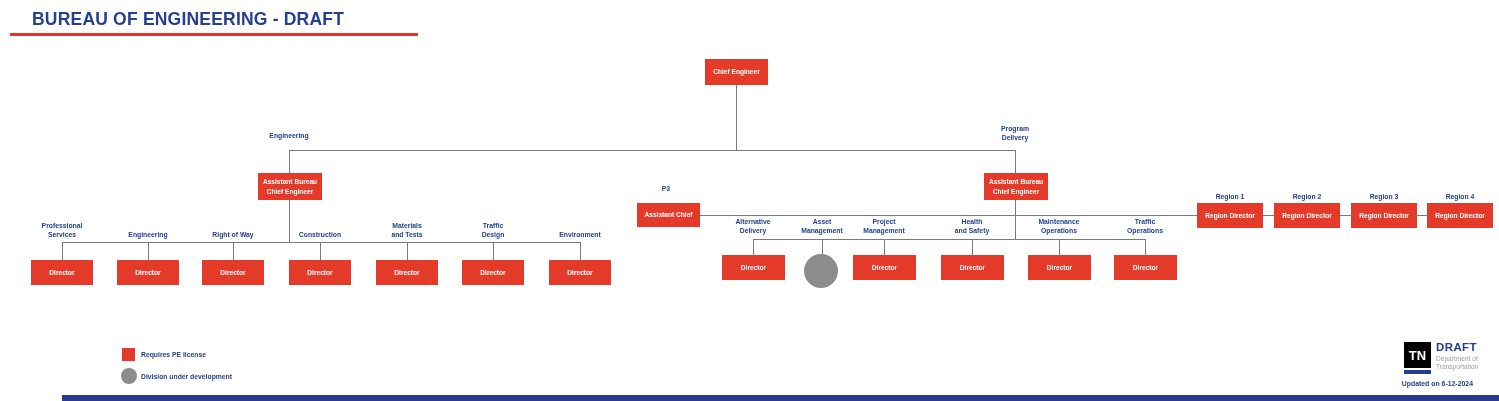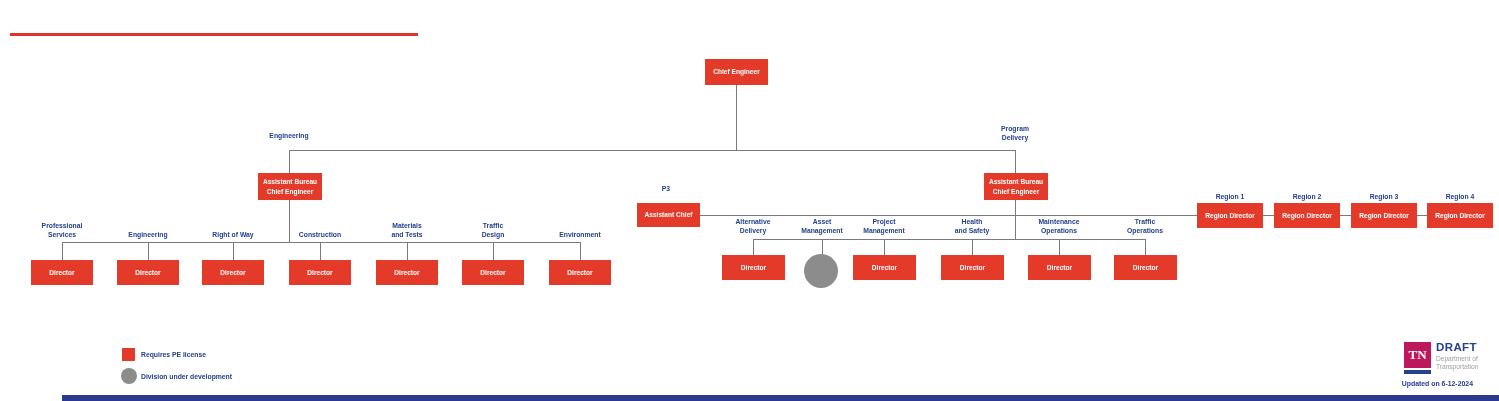--- a/index.html
+++ b/index.html
@@ -21,35 +21,36 @@
   }
   .olabel{
     position:absolute;color:#24408E;font-weight:bold;font-size:6.8px;line-height:1.4;
     display:flex;align-items:flex-end;justify-content:center;text-align:center;white-space:pre-line;
   }
   .circle-node{position:absolute;background:#8C8C8C;border-radius:50%;}
   .legend-square{position:absolute;background:#E43A2A;}
   .legend-circle{position:absolute;background:#8C8C8C;border-radius:50%;}
   .legend-label{position:absolute;color:#24408E;font-weight:bold;font-size:6.8px;}
   .tn-square{
-    position:absolute;left:1404px;top:342px;width:27px;height:26px;background:#be185d;
-    color:#fff;font-family:Liberation Serif, serif;font-weight:bold;font-size:13px;
+    position:absolute;left:1404px;top:342px;width:27px;height:26px;background:#000000;
+    color:#fff;font-family:Liberation Sans, sans-serif;font-weight:bold;font-size:13px;
     display:flex;align-items:center;justify-content:center;
   }
   .tn-bar{position:absolute;left:1404px;top:370px;width:27px;height:4px;background:#24408E;}
   .tdot-name{position:absolute;left:1436px;top:341px;color:#24408E;font-weight:bold;font-size:11.5px;letter-spacing:0.4px;}
   .tdot-dept{position:absolute;left:1436px;color:#9E9E9E;font-size:6.6px;}
   .updated{position:absolute;left:1393px;top:380px;width:80px;text-align:right;color:#24408E;font-weight:bold;font-size:6.9px;}
   .bottom-bar{position:absolute;left:62px;top:395px;width:1437px;height:6px;background:#2B3A8F;}
 </style>
 </head>
 <body>
 
 <div id="canvas">
 
+  <div class="title">BUREAU OF ENGINEERING - DRAFT</div>
   <div class="title-underline"></div>
 
   <div class="vline" style="left:736px;top:85px;height:65px"></div>
   <div class="hline" style="left:289px;top:150px;width:727px"></div>
   <div class="vline" style="left:289px;top:150px;height:24px"></div>
   <div class="vline" style="left:289px;top:200px;height:42px"></div>
   <div class="hline" style="left:62px;top:242px;width:518px"></div>
   <div class="vline" style="left:62px;top:242px;height:18px"></div>
   <div class="vline" style="left:148px;top:242px;height:18px"></div>
   <div class="vline" style="left:233px;top:242px;height:18px"></div>

